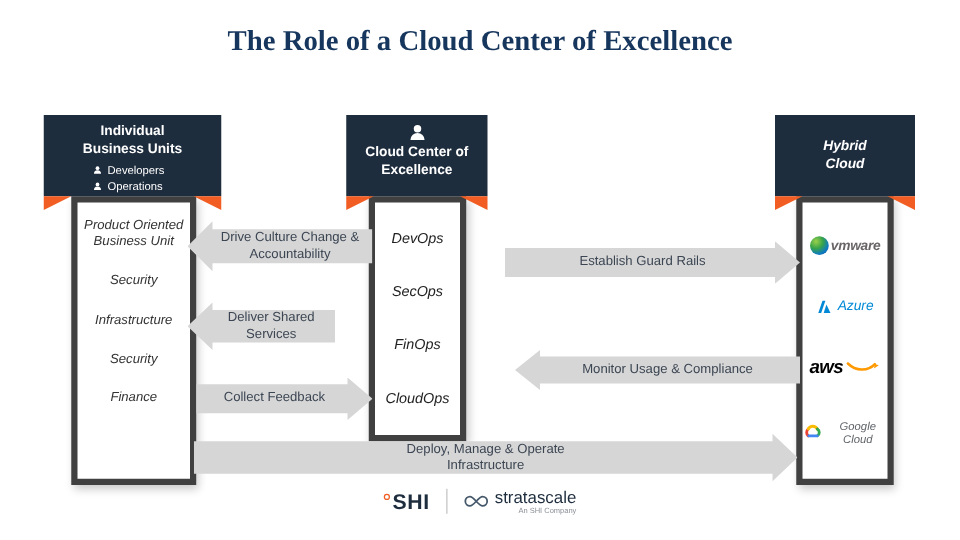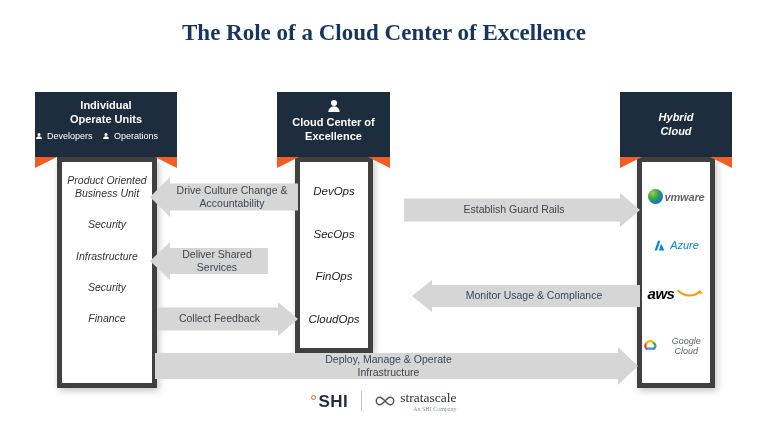--- a/index.html
+++ b/index.html
@@ -13,21 +13,21 @@
   
   .banner{position:absolute;background:#1e2d3e;color:#fff;text-align:center;z-index:4;}
   .banner-title{font-weight:bold;font-size:11px;line-height:1.25;width:92px;margin:0 auto;padding-top:7px;}
   .fold{position:absolute;top:100%;width:0;height:0;}
   .fold-l{left:0;border-top:11px solid #f15d22;border-right:22px solid transparent;}
   .fold-r{right:0;border-top:11px solid #f15d22;border-left:22px solid transparent;}
   .banner-bu{left:35px;top:92px;width:142px;height:65px;}
   .banner-ccoe{left:277px;top:92px;width:113px;height:65px;}
   .banner-cloud{left:620px;top:92px;width:112px;height:65px;display:flex;align-items:center;justify-content:center;font-style:italic;}
   .banner-cloud .banner-title{padding-top:0;width:60px;}
-  .roles{margin-top:4px;display:flex;flex-direction:row;align-items:center;gap:3px;}
+  .roles{margin-top:4px;display:flex;flex-direction:column;align-items:center;gap:3px;}
   .role{display:flex;align-items:center;gap:4px;font-size:9px;width:64px;}
   .person-xs{width:8px;height:8px;fill:#fff;display:block;}
   .person-md{width:16px;height:16px;fill:#fff;display:block;margin:6px auto 2px;}
 
   
   .panel{position:absolute;background:#fff;border:5px solid #404040;
          box-shadow:2px 3px 7px rgba(0,0,0,0.22);display:flex;flex-direction:column;
          align-items:center;text-align:center;z-index:2;font-style:italic;}
   .panel-bu{left:57px;top:157px;width:100px;height:231px;padding:12px 4px 58px;justify-content:space-between;
             font-size:10.5px;color:#333;line-height:1.25;}
@@ -59,34 +59,34 @@
   .azure-text{font-size:11px;color:#0089d6;}
   .aws-text{font-size:15px;font-weight:800;color:#000000;letter-spacing:-0.5px;line-height:1;}
   .gcloud-text{font-size:9px;color:#5f6368;font-weight:500;}
 
   
   .footer{position:absolute;left:0;right:0;bottom:8px;display:flex;align-items:center;justify-content:center;gap:13px;z-index:5;}
   .shi-logo{display:flex;align-items:flex-start;gap:2px;}
   .shi-deg{width:5px;height:5px;border:1.5px solid #f15d22;border-radius:50%;margin-top:2px;display:block;}
   .shi-text{font-size:17px;font-weight:bold;color:#1e2d3e;letter-spacing:0.5px;line-height:1;}
   .footer-divider{width:1px;height:20px;background:#c4c4c4;}
-  .strat{display:flex;align-items:center;gap:5px;font-family:Liberation Serif, serif;}
+  .strat{display:flex;align-items:center;gap:5px;}
   .strat-col{display:flex;flex-direction:column;align-items:flex-end;}
   .strat-text{font-size:13.5px;color:#1e2d3e;font-weight:500;line-height:1;}
   .strat-tag{font-size:6px;color:#8a8f96;margin-top:2px;}
 </style>
 </head>
 <body>
 
 <div class="canvas">
 
   <h1 class="title">The Role of a Cloud Center of Excellence</h1>
 
   <div class="banner banner-bu">
-    <div class="banner-title">Individual Operate Units</div>
+    <div class="banner-title">Individual Business Units</div>
     <div class="roles">
       <div class="role">
         <svg class="person-xs" viewBox="0 0 24 24">
             <circle cx="12" cy="7.5" r="4.5"></circle>
             <path d="M3.5 21a8.5 8.5 0 0 1 17 0z"></path>
           </svg>
         <span>Developers</span>
       </div>
       <div class="role">
         <svg class="person-xs" viewBox="0 0 24 24">

